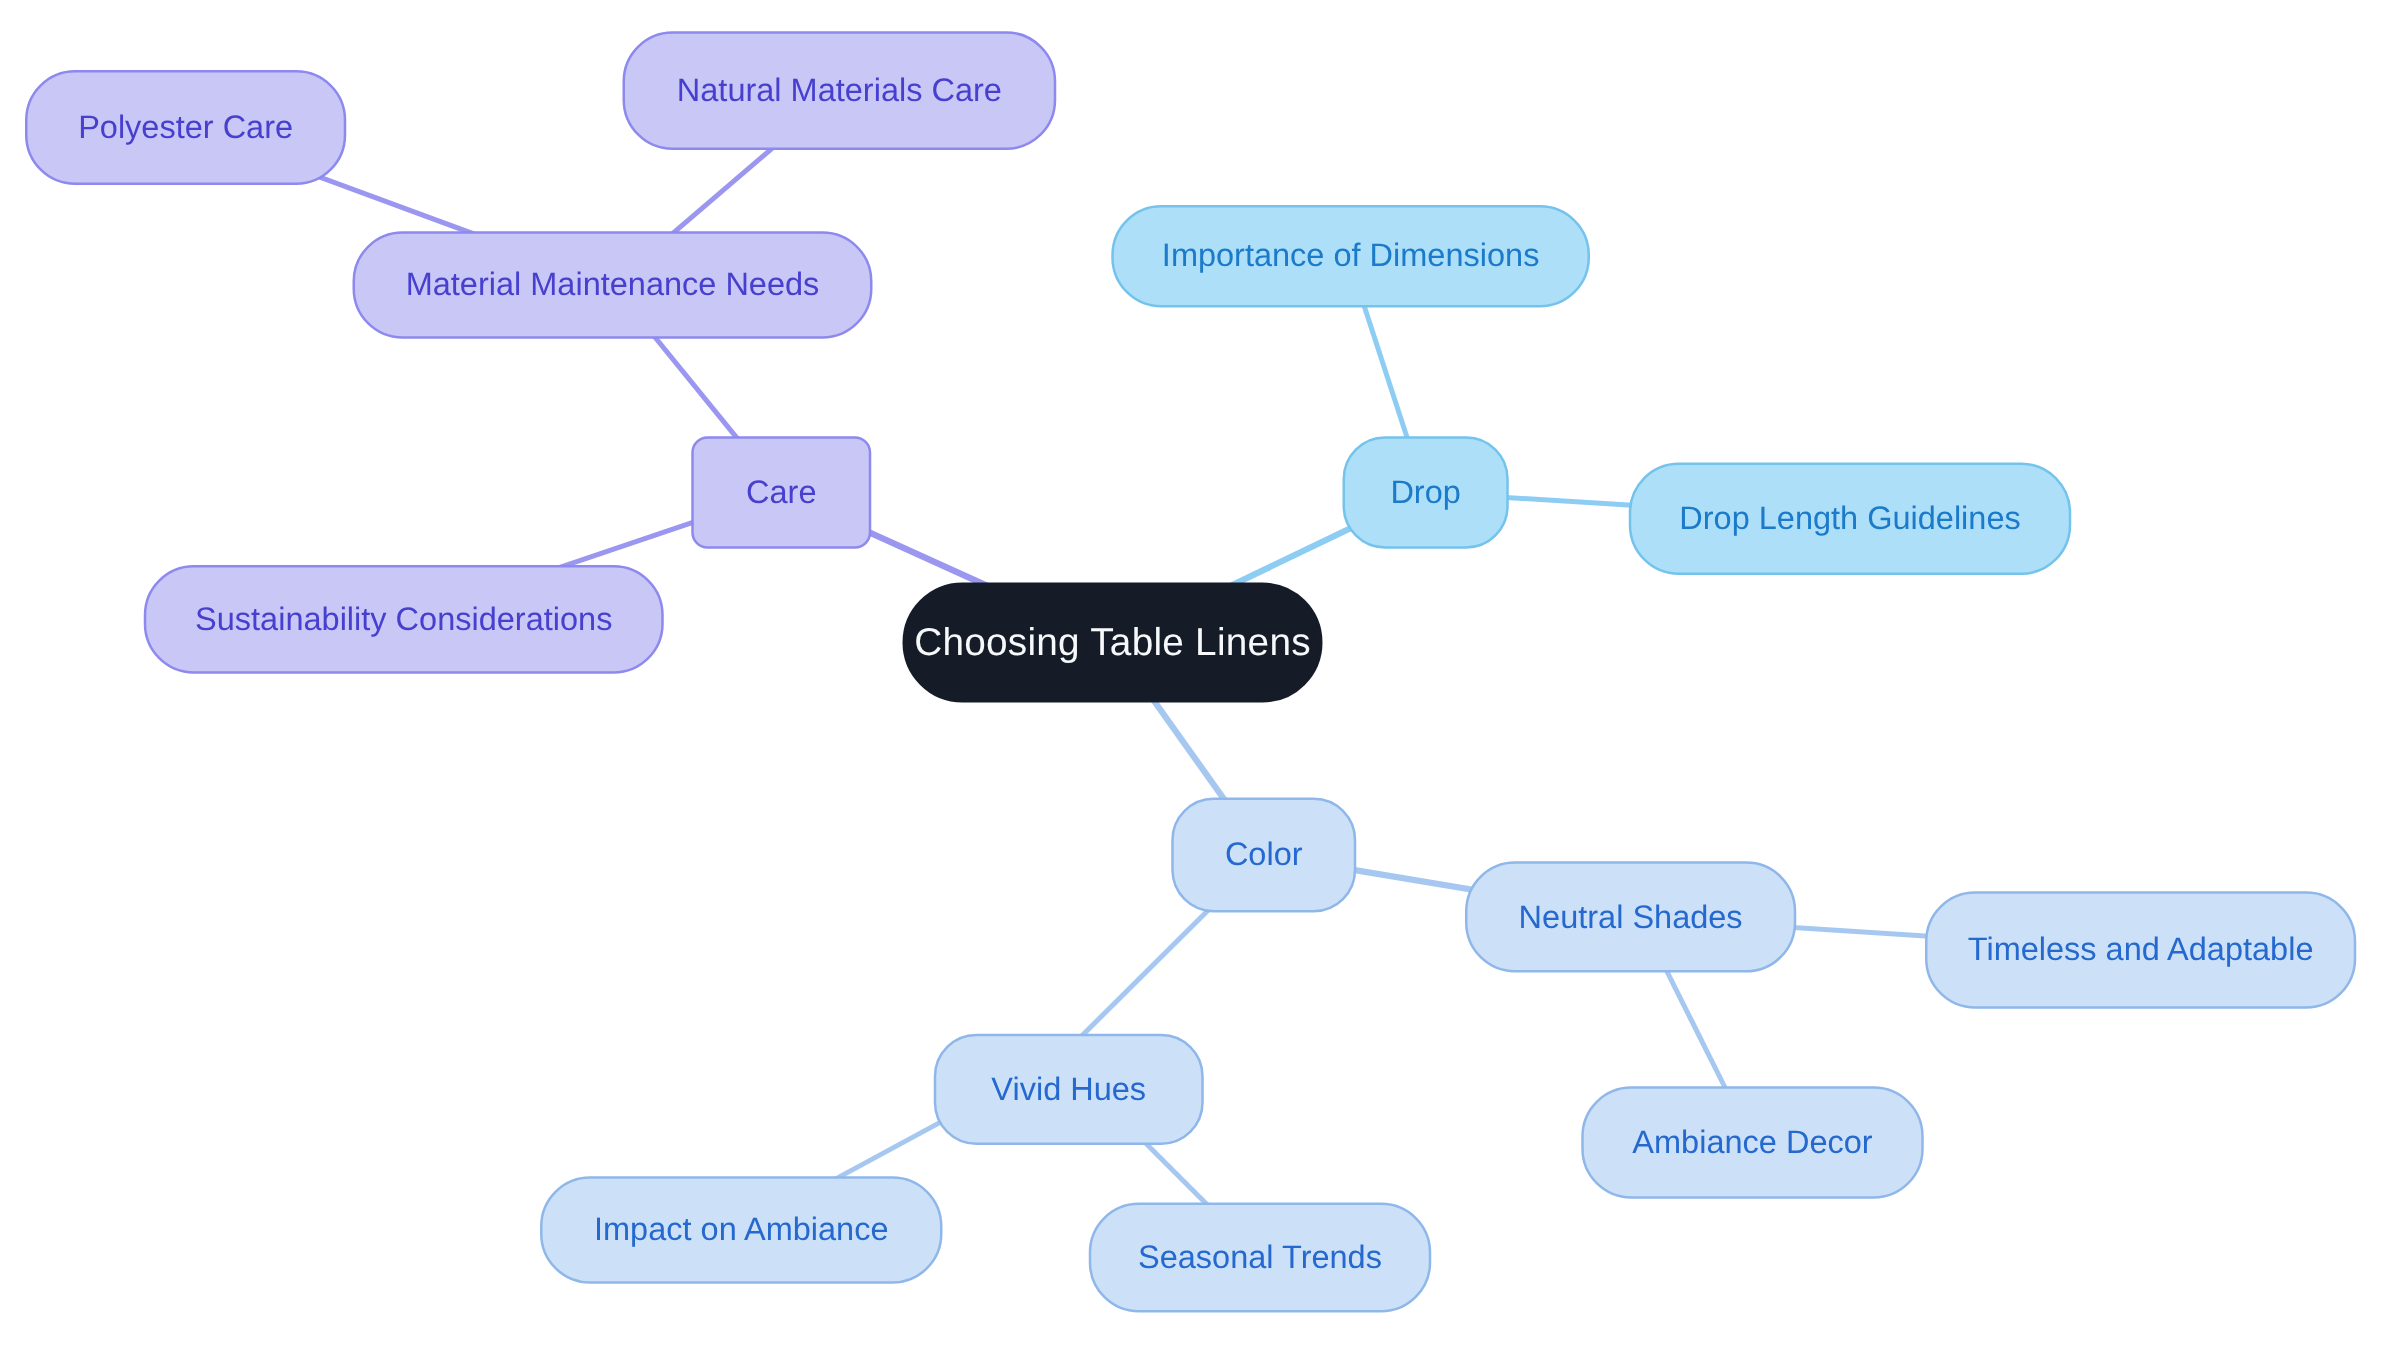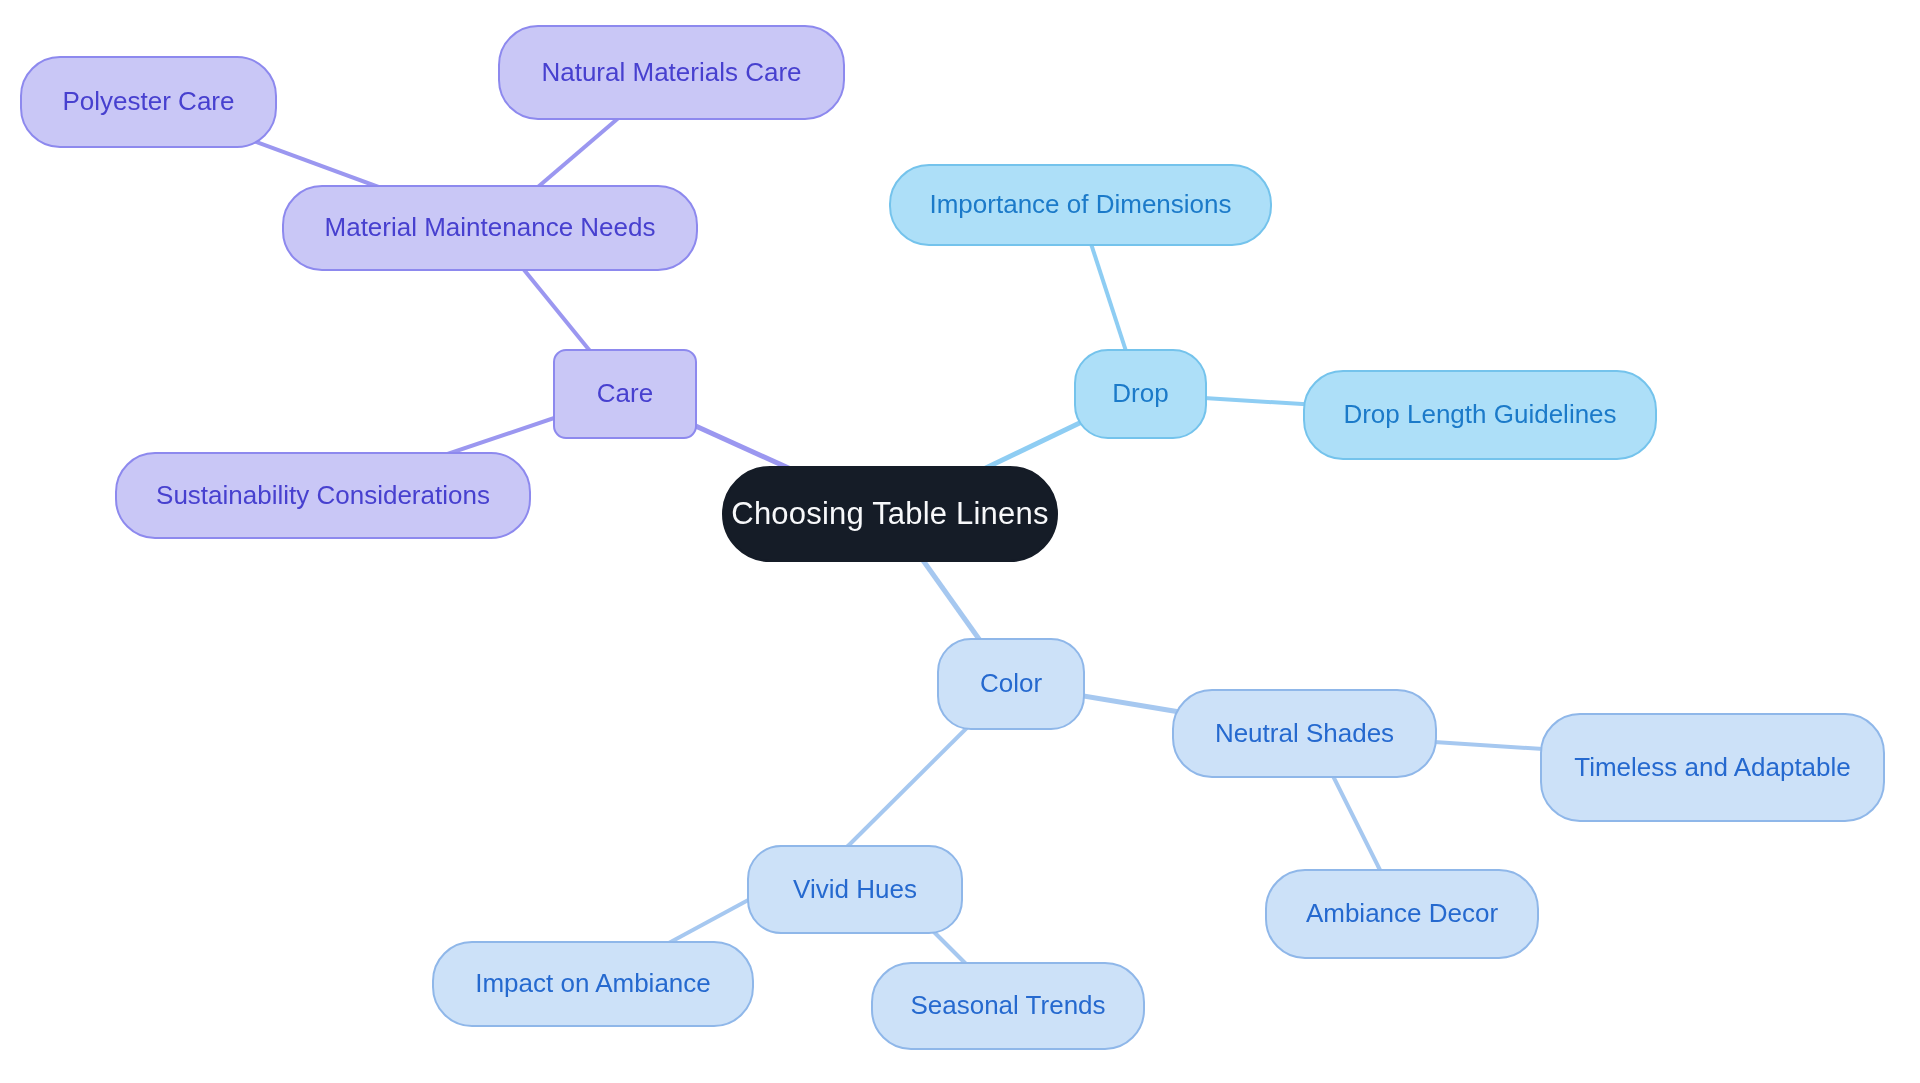--- a/index.html
+++ b/index.html
@@ -74,19 +74,19 @@
   <div class="node" style="left: 20px; top: 56px; width: 257px; height: 92px; background: rgb(201, 199, 246); border-color: rgb(141, 137, 238); color: rgb(71, 64, 207);">Polyester Care</div>
   <div class="node" style="left: 498px; top: 25px; width: 347px; height: 95px; background: rgb(201, 199, 246); border-color: rgb(141, 137, 238); color: rgb(71, 64, 207);">Natural Materials Care</div>
   <div class="node" style="left: 115px; top: 452px; width: 416px; height: 87px; background: rgb(201, 199, 246); border-color: rgb(141, 137, 238); color: rgb(71, 64, 207);">Sustainability Considerations</div>
 
   <div class="node small" style="left: 1074px; top: 349px; width: 133px; height: 90px; background: rgb(173, 223, 248); border-color: rgb(116, 195, 236); color: rgb(27, 122, 201);">Drop</div>
   <div class="node" style="left: 889px; top: 164px; width: 383px; height: 82px; background: rgb(173, 223, 248); border-color: rgb(116, 195, 236); color: rgb(27, 122, 201);">Importance of Dimensions</div>
   <div class="node" style="left: 1303px; top: 370px; width: 354px; height: 90px; background: rgb(173, 223, 248); border-color: rgb(116, 195, 236); color: rgb(27, 122, 201);">Drop Length Guidelines</div>
 
   <div class="node small" style="left: 937px; top: 638px; width: 148px; height: 92px; background: rgb(204, 225, 248); border-color: rgb(143, 183, 233); color: rgb(37, 105, 207);">Color</div>
   <div class="node" style="left: 1172px; top: 689px; width: 265px; height: 89px; background: rgb(204, 225, 248); border-color: rgb(143, 183, 233); color: rgb(37, 105, 207);">Neutral Shades</div>
-  <div class="node" style="left: 1540px; top: 713px; width: 345px; height: 109px; background: rgb(204, 225, 248); border-color: rgb(143, 183, 233); color: rgb(37, 105, 207);">Timeless and Adaptable</div>
+  <div class="node" style="left: 1540px; top: 713px; width: 345px; height: 94px; background: rgb(204, 225, 248); border-color: rgb(143, 183, 233); color: rgb(37, 105, 207);">Timeless and Adaptable</div>
   <div class="node" style="left: 1265px; top: 869px; width: 274px; height: 90px; background: rgb(204, 225, 248); border-color: rgb(143, 183, 233); color: rgb(37, 105, 207);">Ambiance Decor</div>
-  <div class="node small" style="left: 747px; top: 845px; width: 216px; height: 89px; background: rgb(204, 225, 248); border-color: rgb(143, 183, 233); color: rgb(37, 105, 207);">Vivid Hues</div>
+  <div class="node small" style="left: 747px; top: 827px; width: 216px; height: 89px; background: rgb(204, 225, 248); border-color: rgb(143, 183, 233); color: rgb(37, 105, 207);">Vivid Hues</div>
   <div class="node" style="left: 432px; top: 941px; width: 322px; height: 86px; background: rgb(204, 225, 248); border-color: rgb(143, 183, 233); color: rgb(37, 105, 207);">Impact on Ambiance</div>
   <div class="node" style="left: 871px; top: 962px; width: 274px; height: 88px; background: rgb(204, 225, 248); border-color: rgb(143, 183, 233); color: rgb(37, 105, 207);">Seasonal Trends</div>
 
 </div>
 
 </body></html>

